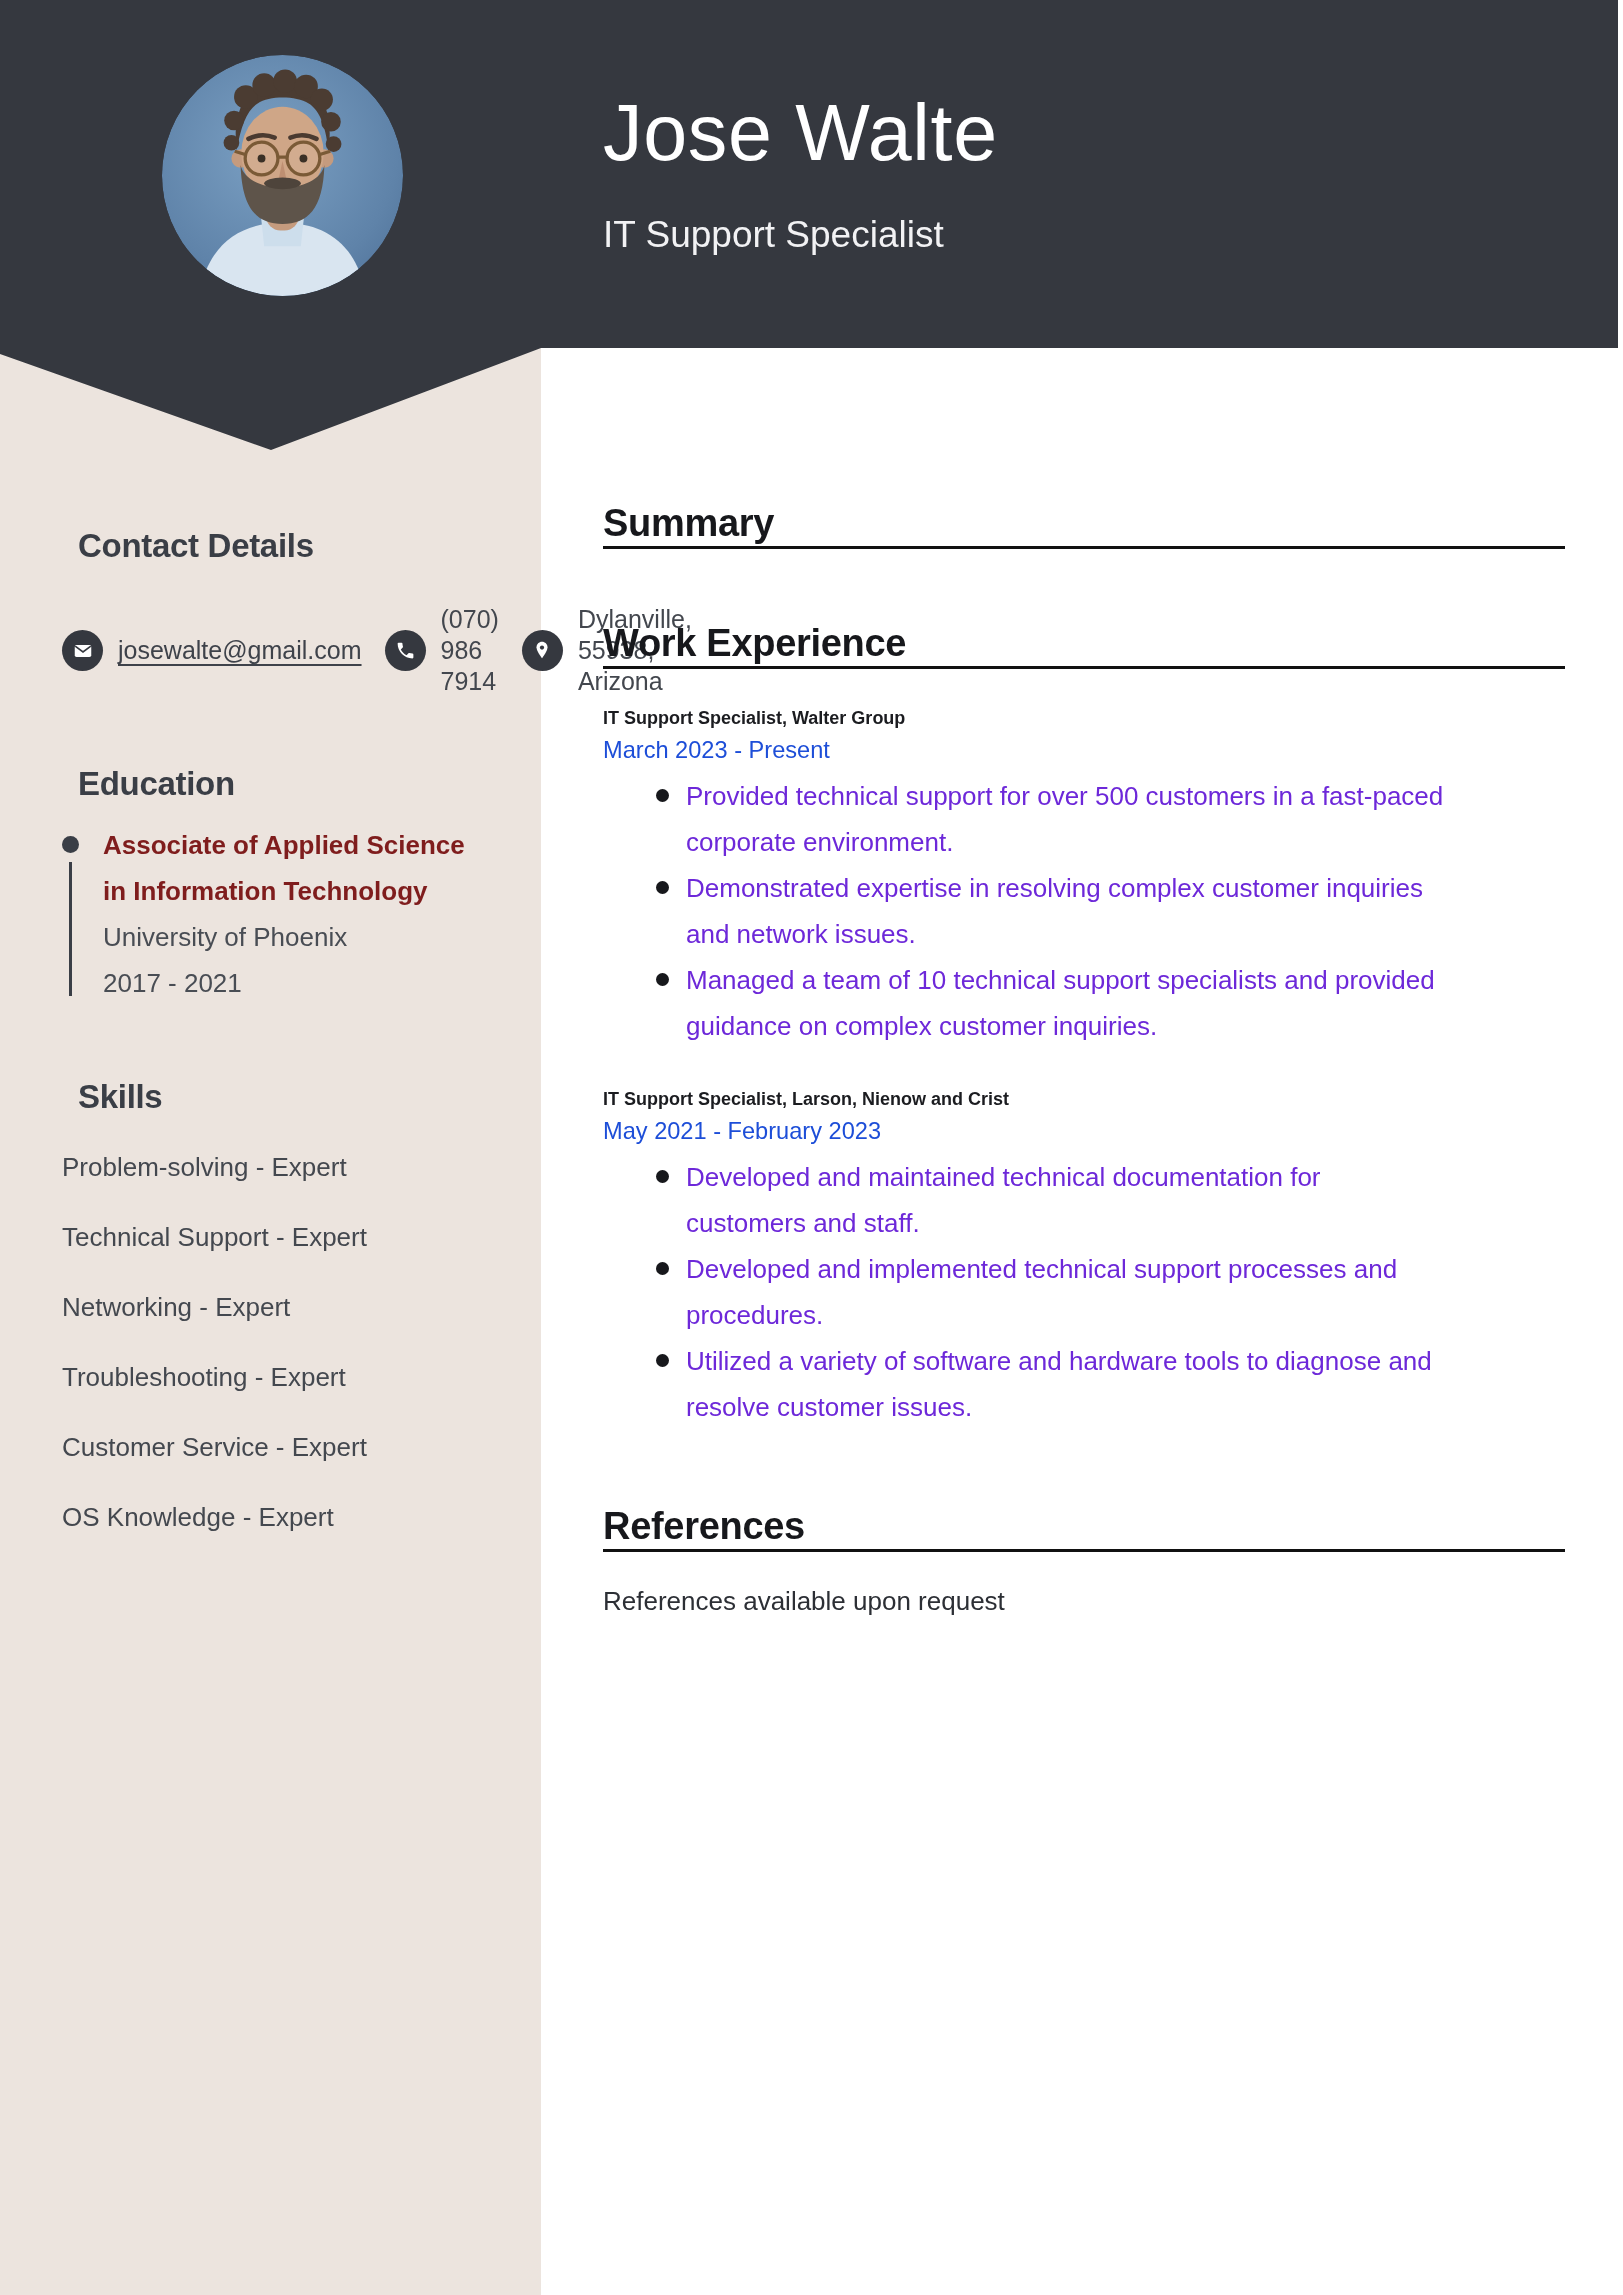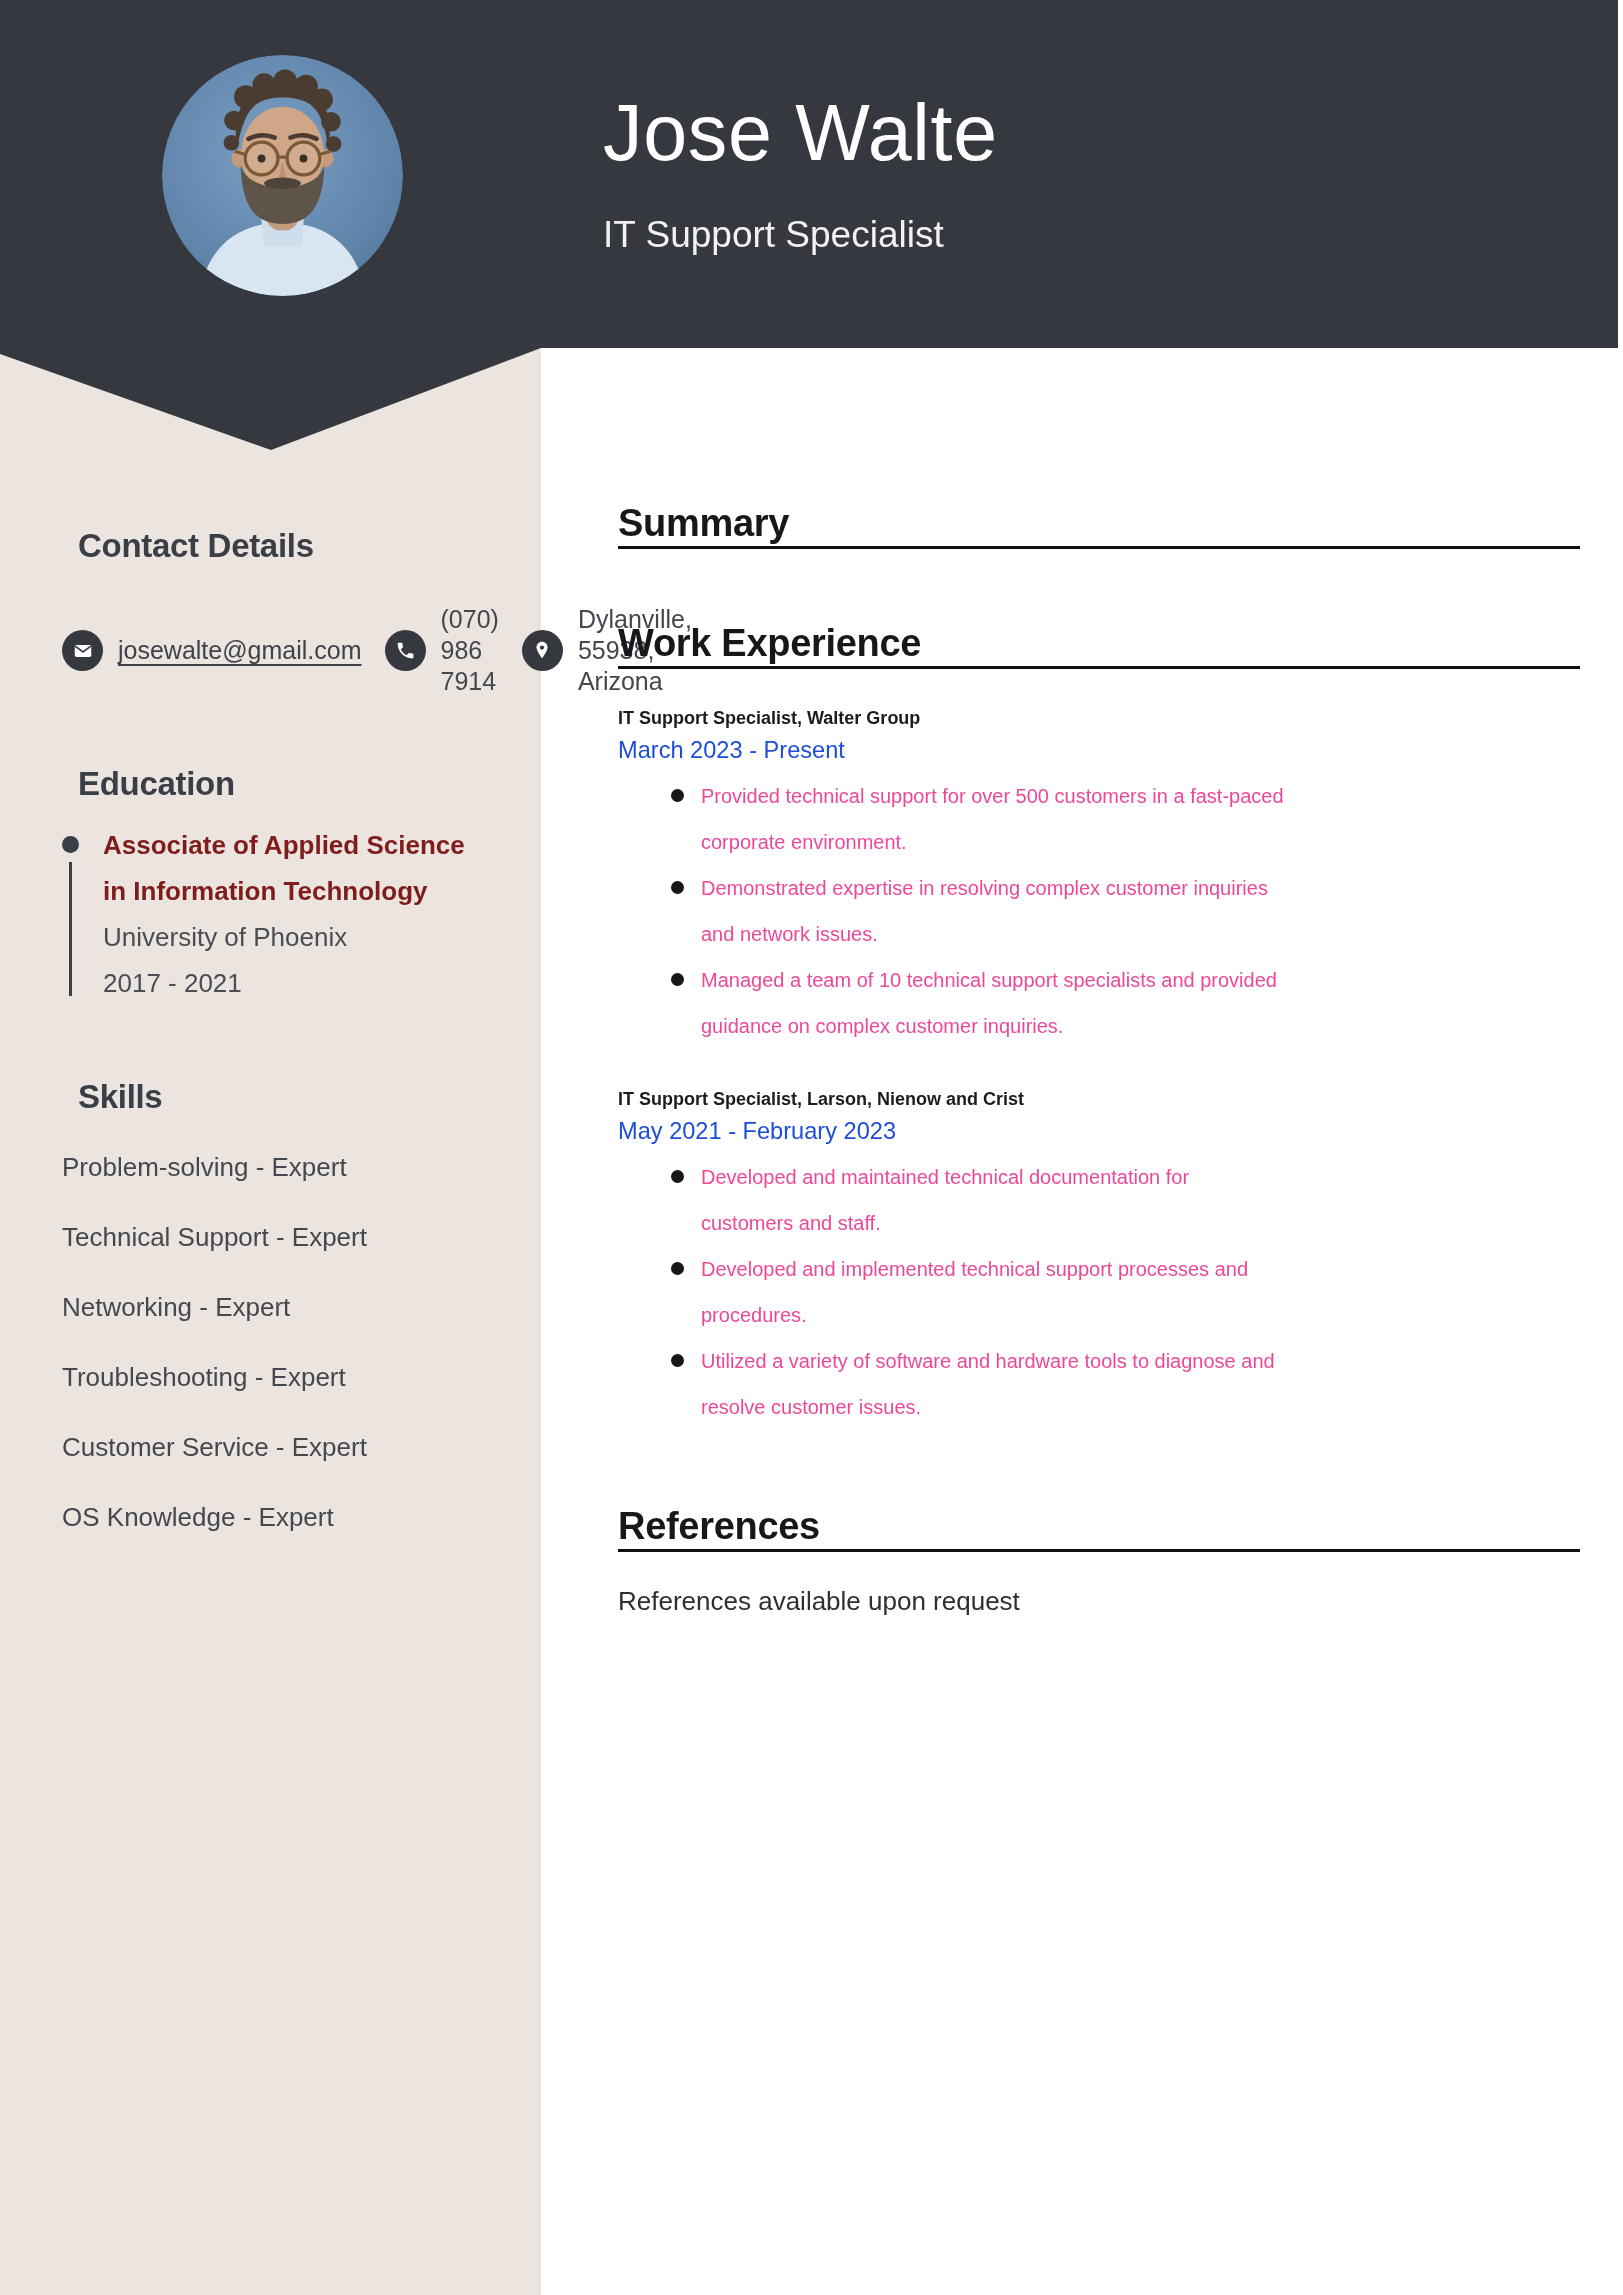--- a/index.html
+++ b/index.html
@@ -114,21 +114,21 @@
     list-style: none; margin: 27.5px 0 0 0; padding: 0;
   }
   .skills-list li {
     font-size: 26px; line-height: 46px;
     color: #44484F;
     margin-bottom: 24px;
   }
 
   
   .main-content {
-    position: absolute; left: 618px; top: 500px;
+    position: absolute; left: 603px; top: 500px;
     width: 962px;
   }
   .main-heading {
     margin: 0;
     font-size: 38px; line-height: 46px;
     font-weight: 700; color: #17181C;
     letter-spacing: -0.3px;
     border-bottom: 3.3px solid #111111;
   }
   .heading-work { margin-top: 71px; }
@@ -153,22 +153,22 @@
     font-size: 23.6px; line-height: 30px;
     color: #1d4ed8;
   }
   ul.bullets {
     list-style: none;
     margin: 7.9px 0 0 0;
     padding: 0 0 0 83px;
   }
   ul.bullets li {
     position: relative;
-    font-size: 20px; line-height: 46px;
-    color: #ec4899;
+    font-size: 26px; line-height: 46px;
+    color: #6d28d9;
     white-space: pre-line;
   }
   ul.bullets li::before {
     content: "";
     position: absolute; left: -30px; top: 16.4px;
     width: 13px; height: 13px; border-radius: 50%;
     background: #17181C;
   }
 </style>
 </head>

